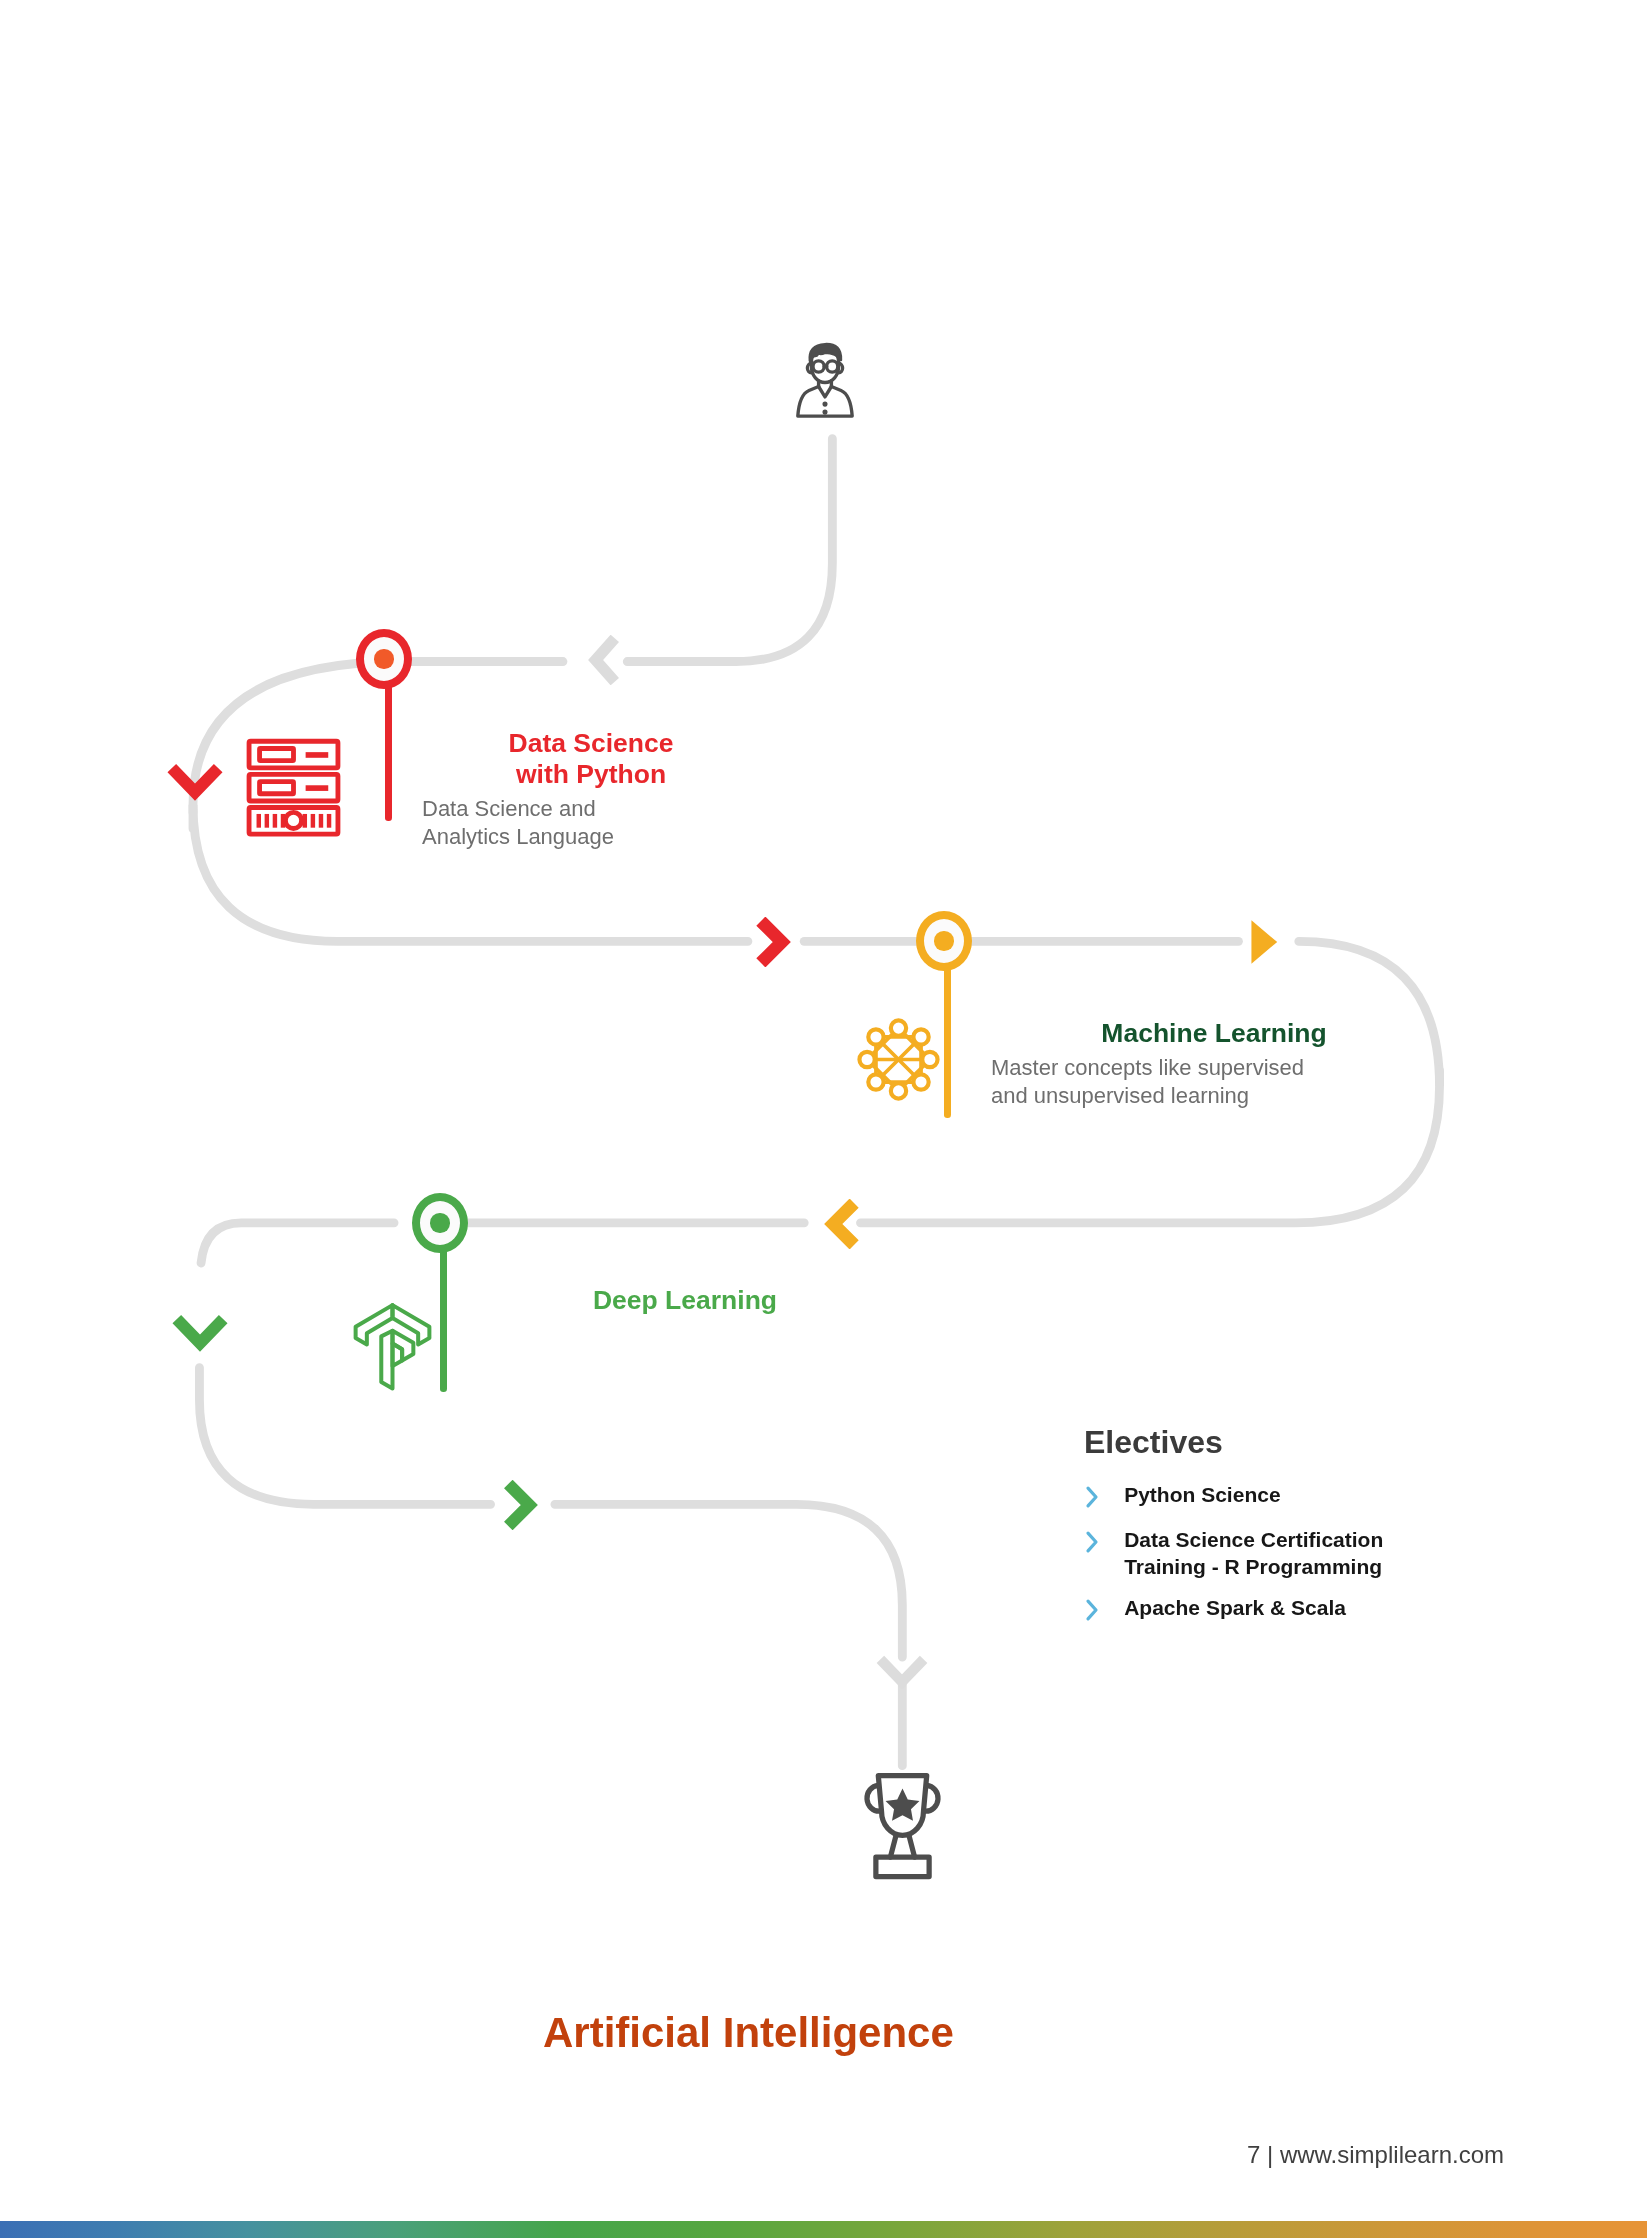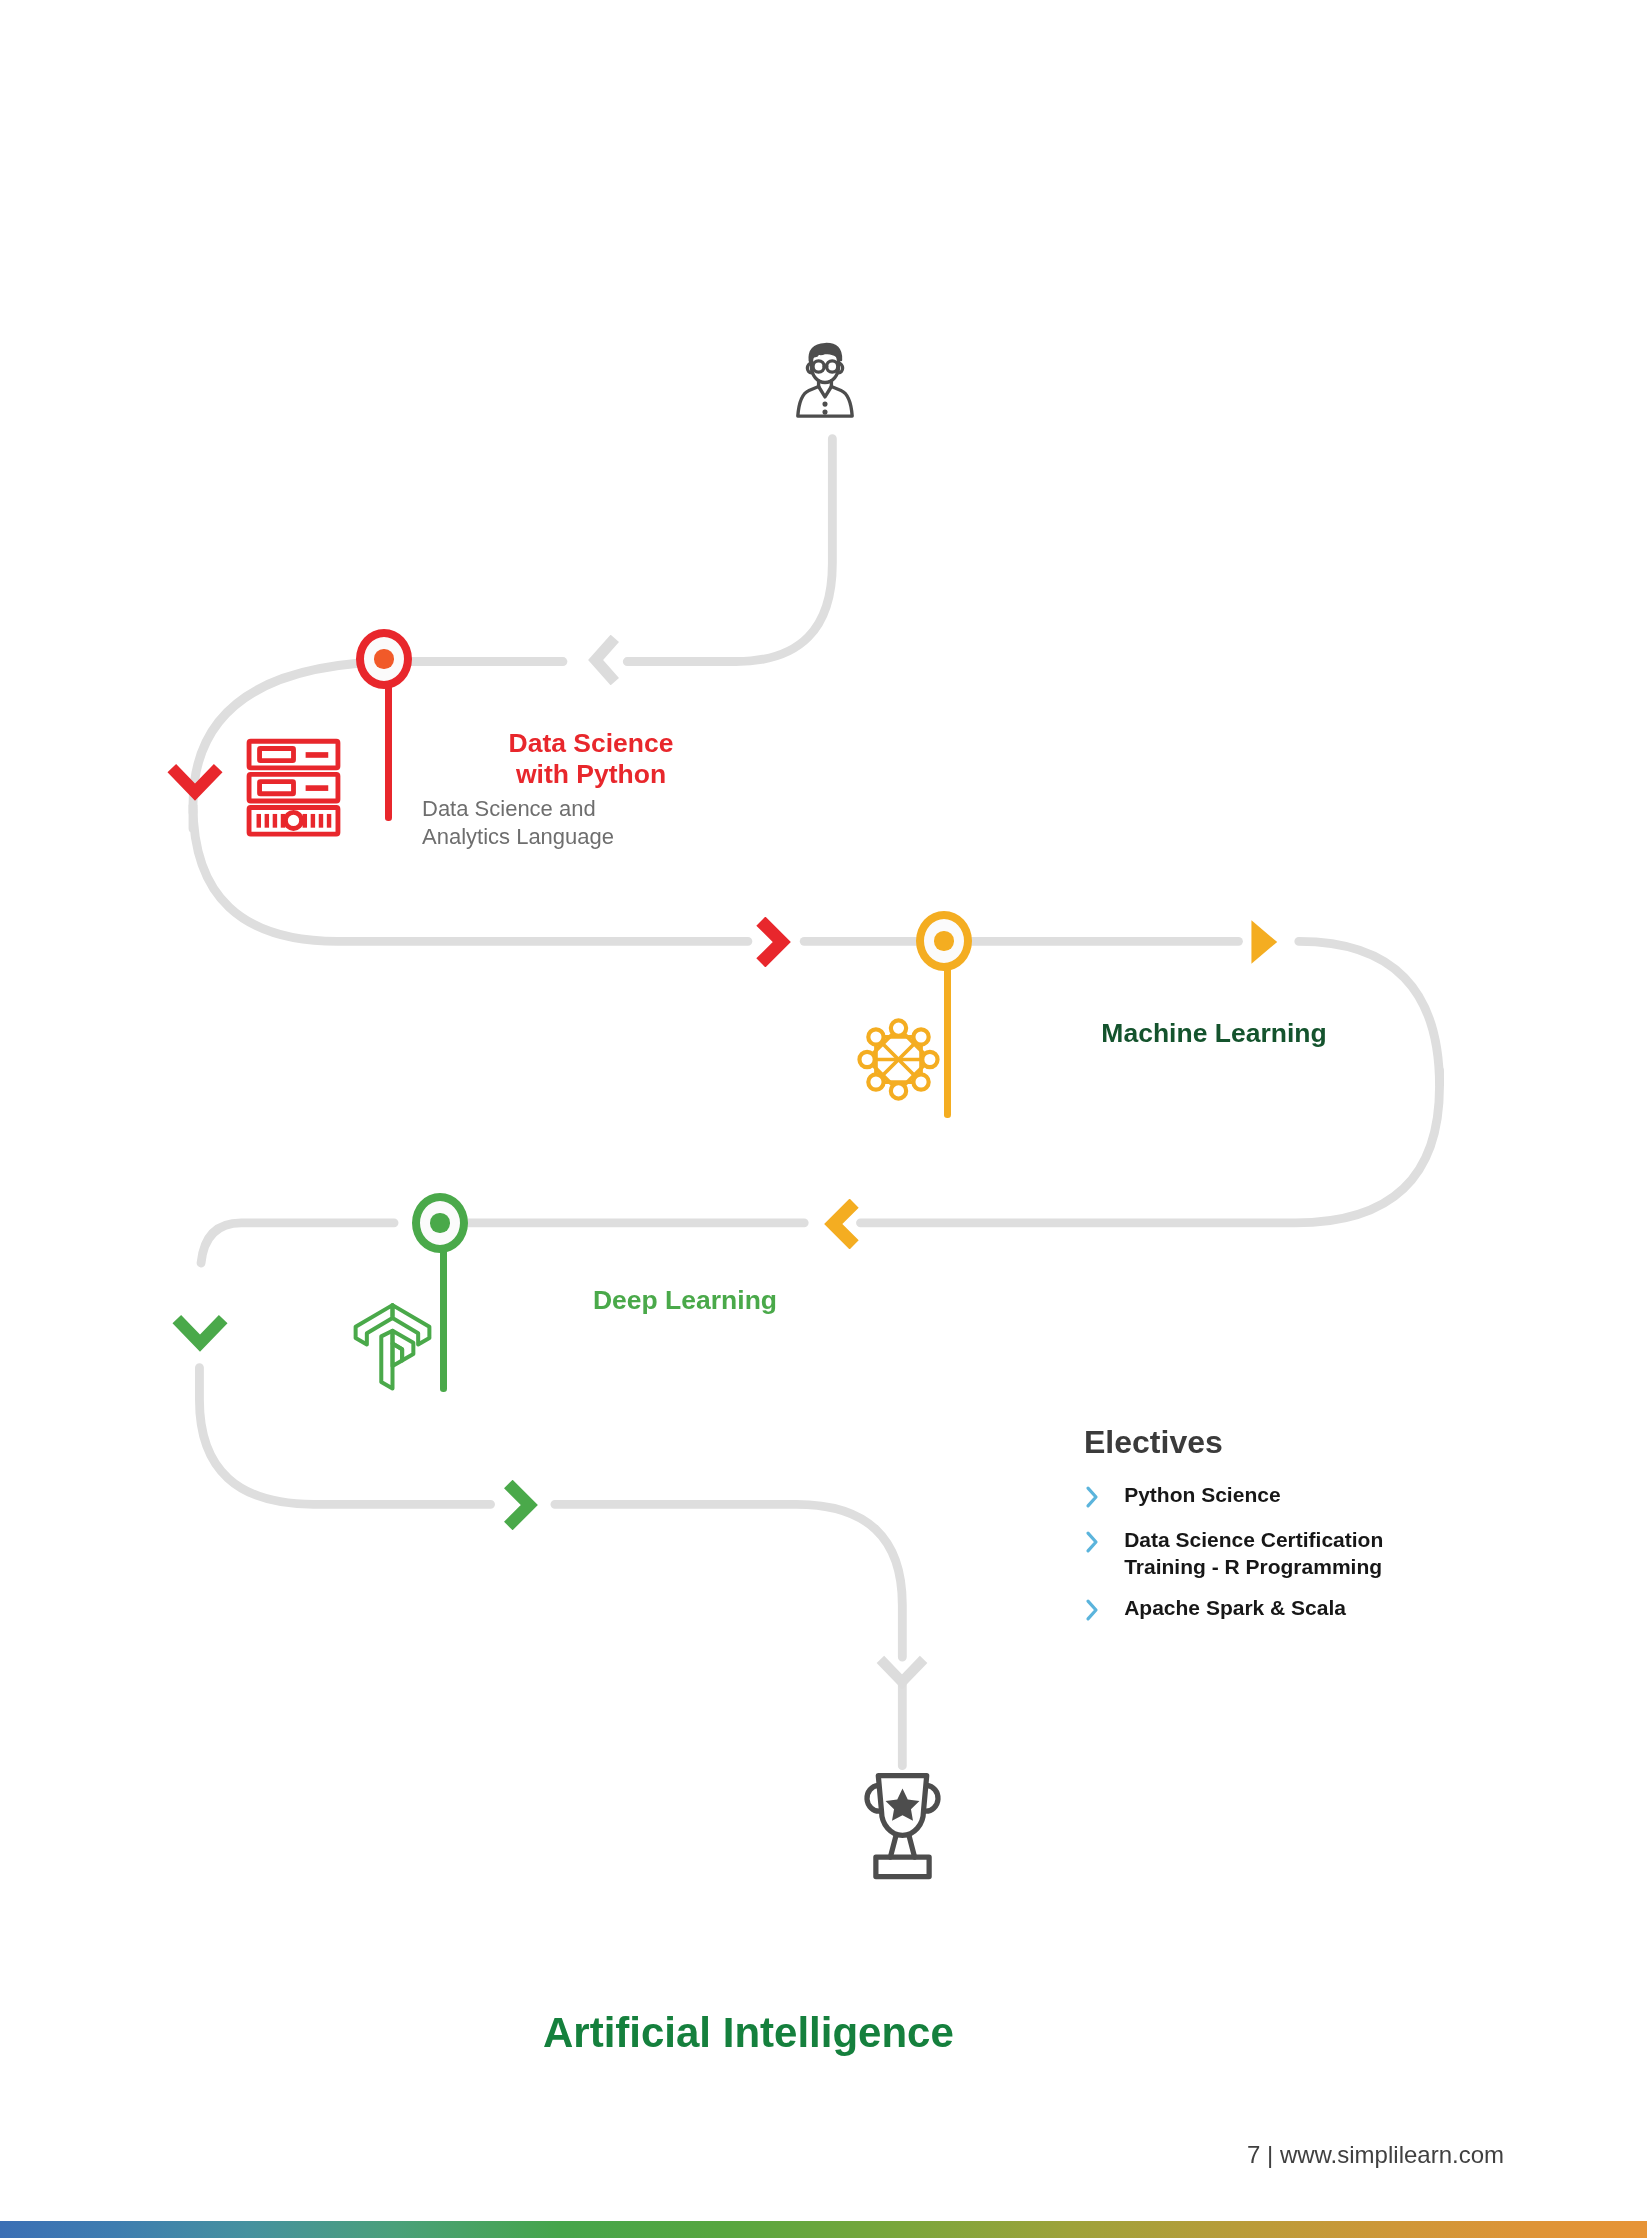--- a/index.html
+++ b/index.html
@@ -111,21 +111,21 @@
     white-space: pre-line;
   }
 
   
   #ai-heading {
     position: absolute;
     left: 543px;
     top: 2009px;
     font-size: 42px;
     font-weight: bold;
-    color: #15803d;
+    color: #c2410c;
     letter-spacing: 0px;
     white-space: nowrap;
   }
   #footer-meta {
     position: absolute;
     right: 143px;
     top: 2141px;
     font-size: 24px;
     color: #404040;
     white-space: nowrap;
@@ -287,20 +287,22 @@
           <circle cx="87" cy="87" r="9.5"></circle>
           <circle cx="59" cy="98" r="9.5"></circle>
           <circle cx="31" cy="87" r="9.5"></circle>
           <circle cx="20" cy="59" r="9.5"></circle>
           <circle cx="31" cy="31" r="9.5"></circle>
         </g>
       </svg>
     </div>
     <div class="node-text" style="left:991px; top:1018px; width:418px;">
       <div class="node-title" style="color:#14532d;margin-left:28px;">Machine Learning</div>
+      <div class="node-sub">Master concepts like supervised
+and unsupervised learning</div>
     </div>
   </div>
 
   <div class="node-icon" style="left:1245px; top:917px;">
     <svg width="37" height="50" viewBox="0 0 46 62" xmlns="http://www.w3.org/2000/svg">
       <path d="M8,4 L40,31 L8,58 Z" fill="#f4ad21"></path>
     </svg>
   </div>
 
   <div class="node-icon" style="left:822px; top:1199px;">

